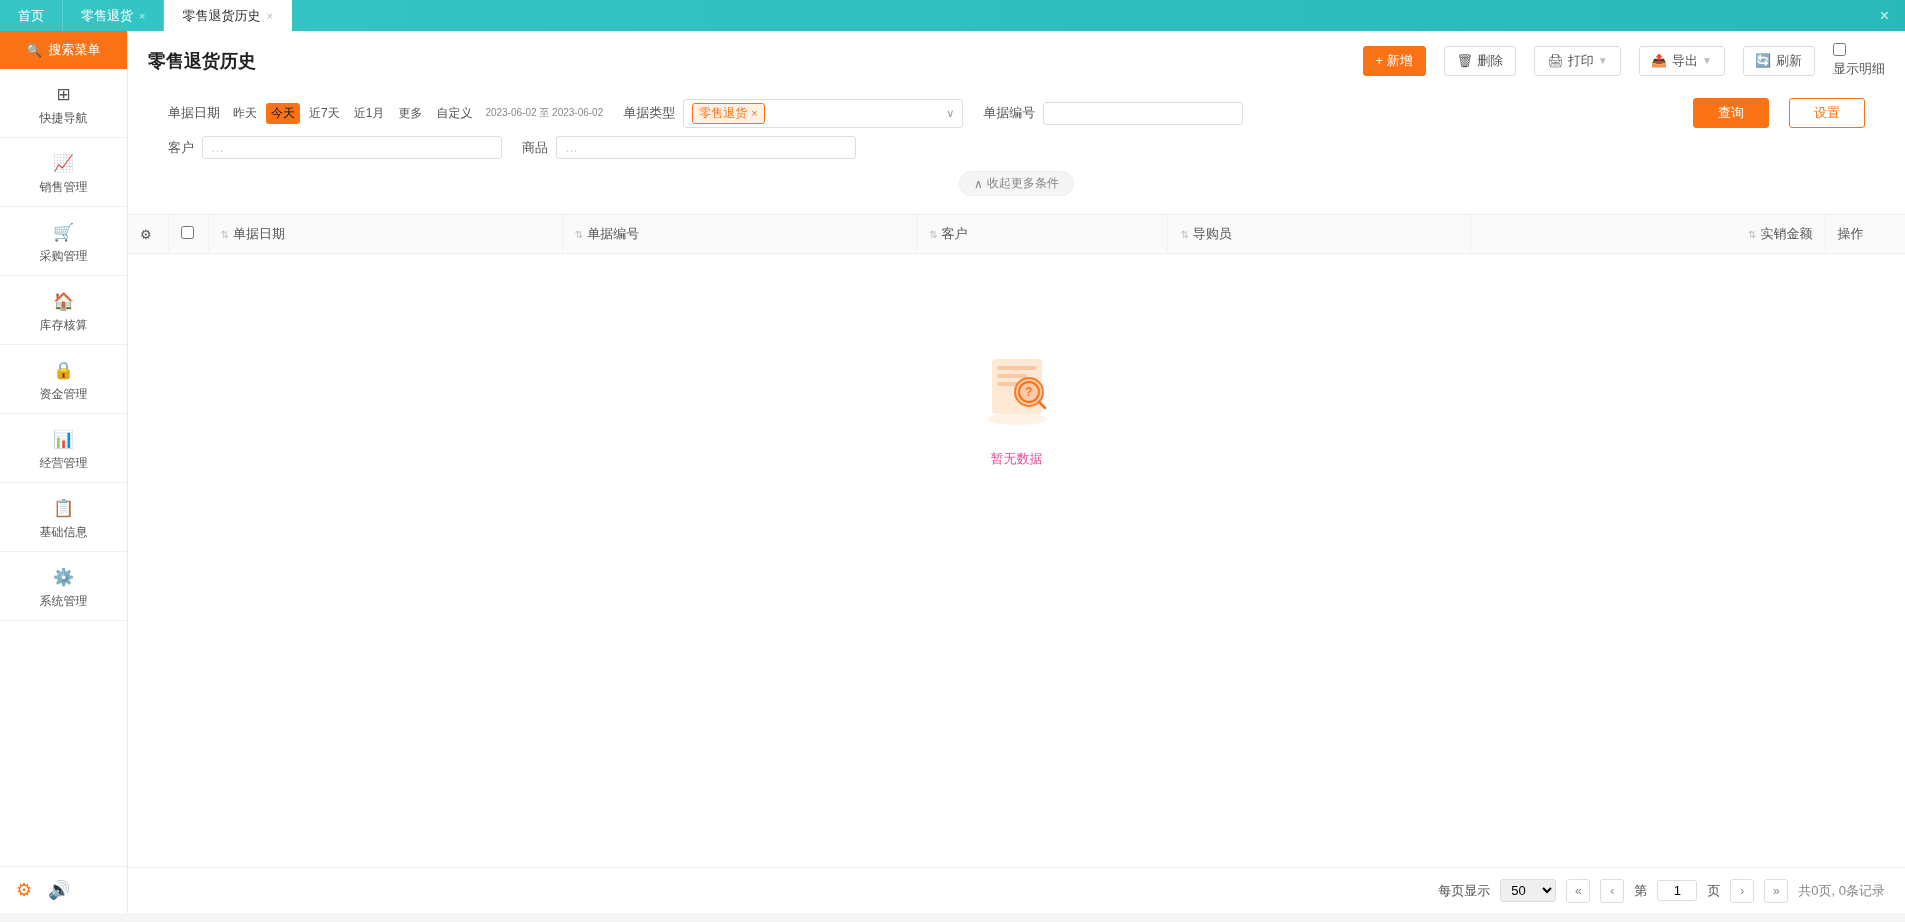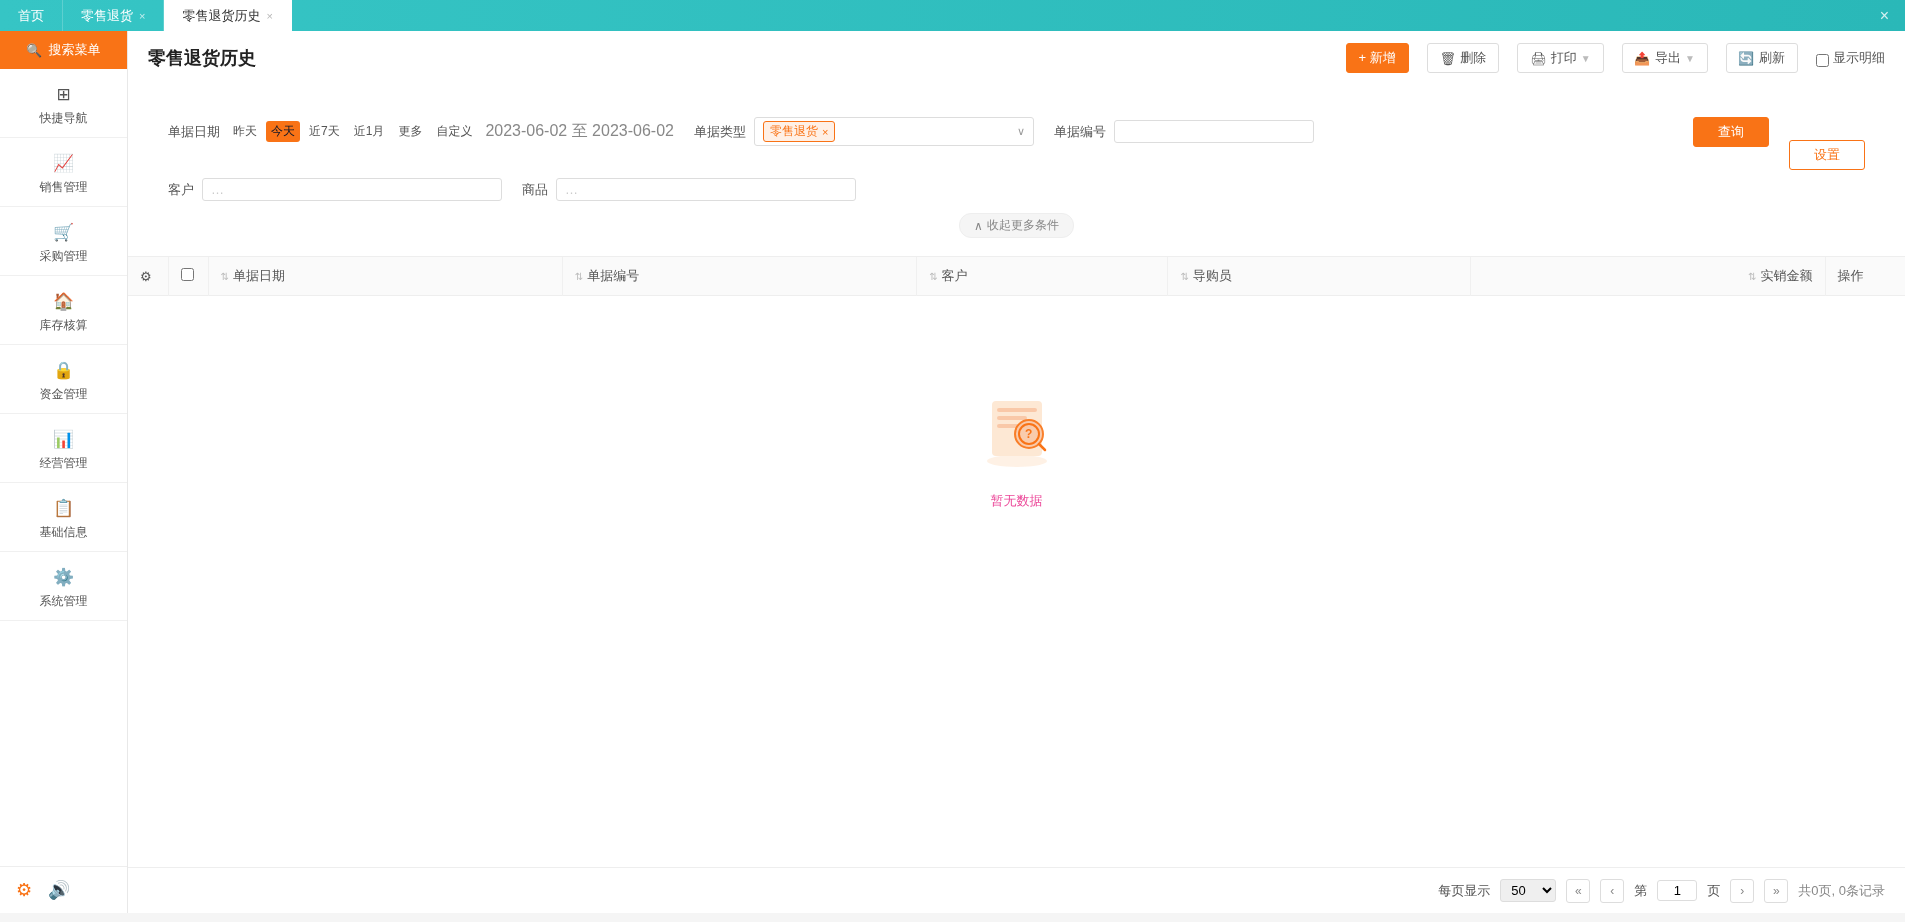--- a/index.html
+++ b/index.html
@@ -156,29 +156,29 @@
     }
     .btn-primary {
       background: #f97316;
       color: #fff;
       border-color: #f97316;
     }
     .btn-setting {
       background: #fff;
       color: #f97316;
       border-color: #f97316;
-      margin-top: 47px;
     }
     .checkbox-show {
       display: flex;
-      align-items: flex-end;
+      align-items: flex-start;
       gap: 4px;
       font-size: 13px;
       color: #555;
       cursor: pointer;
+      flex-direction: column;
     }
 
     
     .filter-area {
       padding: 10px 20px;
       background: #fff;
     }
     .filter-row {
       display: flex;
       align-items: center;
@@ -206,21 +206,21 @@
       color: #555;
       cursor: pointer;
       padding: 2px 5px;
     }
     .date-btn.active {
       background: #f97316;
       color: #0f172a;
       border-radius: 3px;
     }
     .date-range {
-      font-size: 16px;
+      font-size: 10px;
       color: #888;
       white-space: nowrap;
     }
     .filter-input {
       border: 1px solid #ddd;
       border-radius: 3px;
       padding: 3px 8px;
       font-size: 13px;
       color: #333;
       min-width: 200px;

